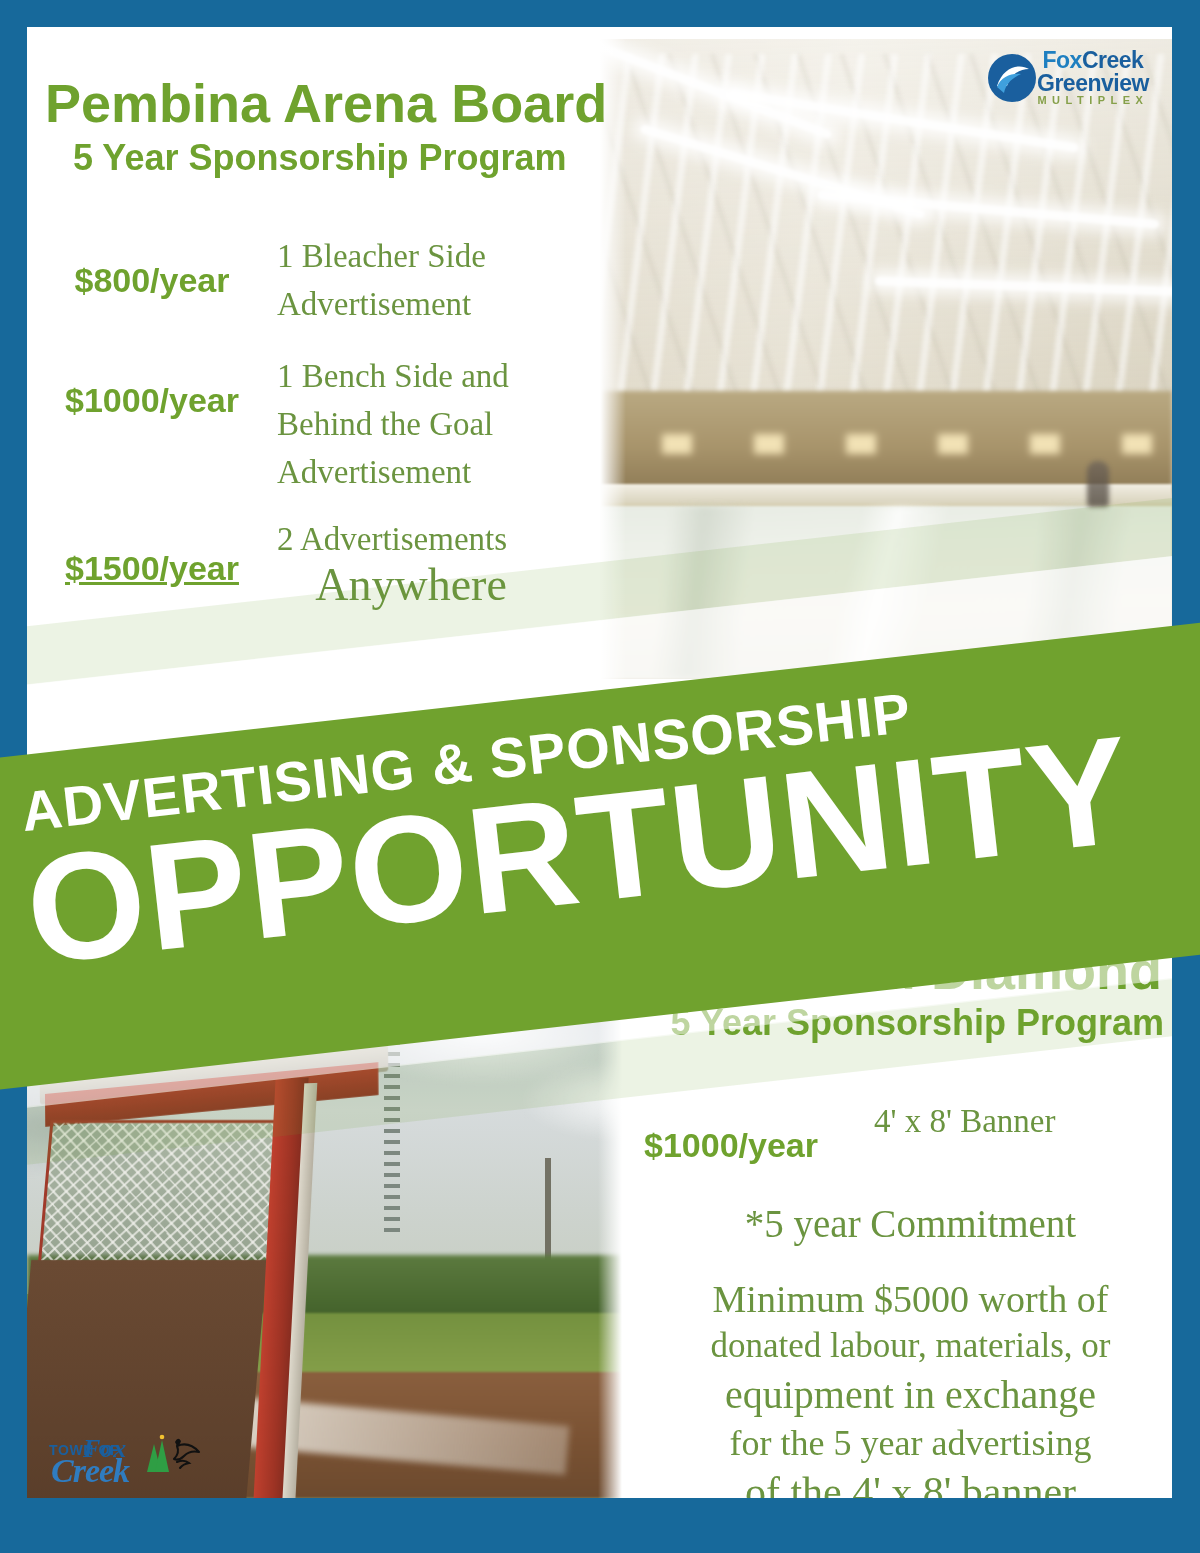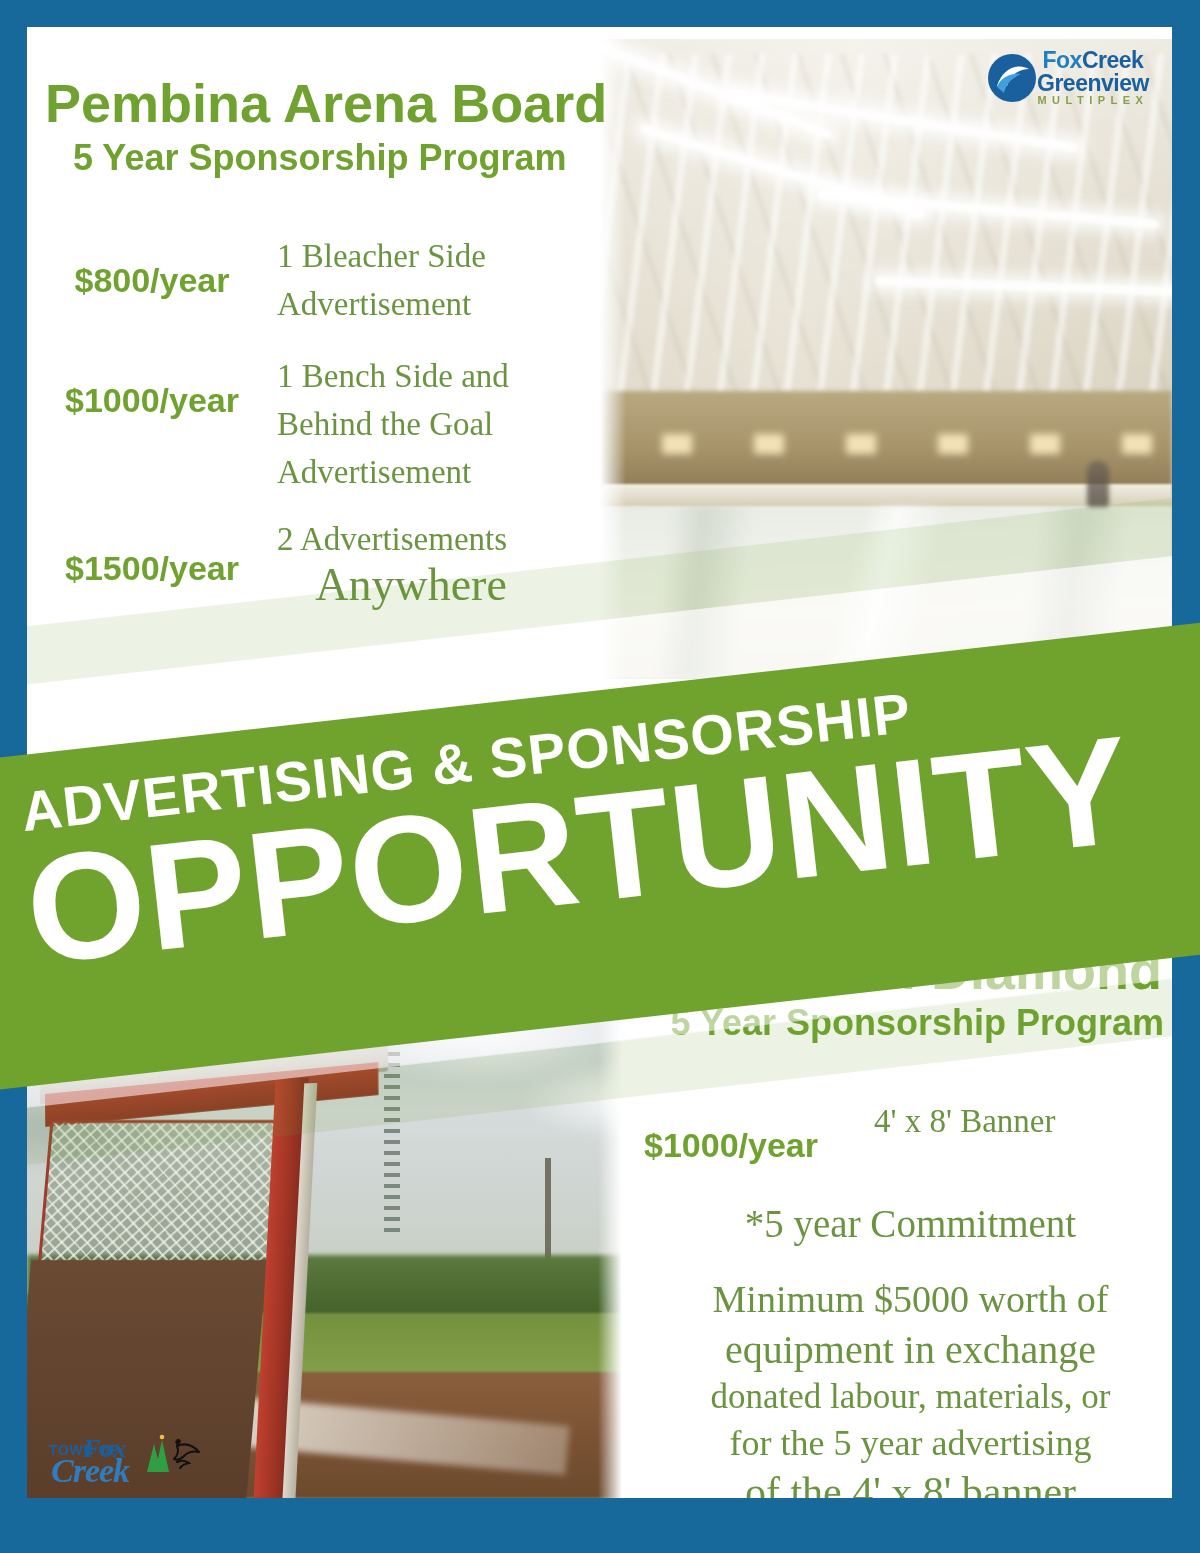--- a/index.html
+++ b/index.html
@@ -327,21 +327,21 @@
         <div class="price" style="width:250px;text-align:center;">$800/year</div>
         <div class="desc" style="width:268px;">1 Bleacher Side Advertisement</div>
       </div>
 
       <div class="price-row" style="margin:24px 0 0 0;">
         <div class="price" style="width:250px;text-align:center;">$1000/year</div>
         <div class="desc" style="width:268px;">1 Bench Side and Behind the Goal Advertisement</div>
       </div>
 
       <div class="price-row" style="margin:24px 0 0 0;">
-        <div class="price" style="width:250px;text-align:center;">$1500/year</div>
+        <div class="price" style="width:250px;text-align:center;text-decoration:underline;">$1500/year</div>
         <div style="width:268px;">
           <div class="desc" style="line-height:1.1;">2 Advertisements</div>
           <div class="desc-big" style="text-align:center;margin-top:2px;">Anywhere</div>
         </div>
       </div>
     </div>
 
     <div class="ball-photo">
       <div class="ball-sky"></div>
       <div class="ball-tower"></div>
@@ -380,22 +380,22 @@
       <div class="hd-sub" style="text-align:right;padding-right:8px;margin-top:4px;">5 Year Sponsorship Program</div>
 
       <div class="price-row" style="margin:56px 0 0 32px;">
         <div class="price" style="width:230px;text-align:left;">$1000/year</div>
         <div class="desc" style="width:280px;text-align:left;">4' x 8' Banner</div>
       </div>
 
       <div class="ball-note" style="margin-top:34px;">
         <div style="font-size:39px;">*5 year Commitment</div>
         <div style="font-size:38px;margin-top:26px;">Minimum $5000 worth of</div>
+        <div style="font-size:35px;">donated labour, materials, or</div>
         <div style="font-size:40px;">equipment in exchange</div>
-        <div style="font-size:35px;">donated labour, materials, or</div>
         <div style="font-size:36px;">for the 5 year advertising</div>
         <div style="font-size:42px;">of the 4' x 8' banner</div>
       </div>
     </div>
 
     <div class="stripe stripe-pale" style="top:530px;height:58px;"></div>
     <div class="stripe stripe-white" style="top:588px;height:70px;"></div>
     <div class="stripe stripe-pale" style="top:1010px;height:58px;"></div>
     <div class="stripe stripe-white" style="top:953px;height:58px;"></div>
 

